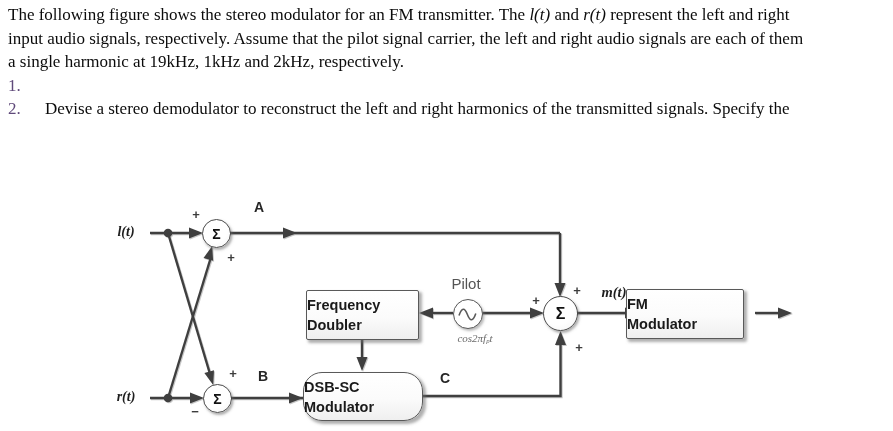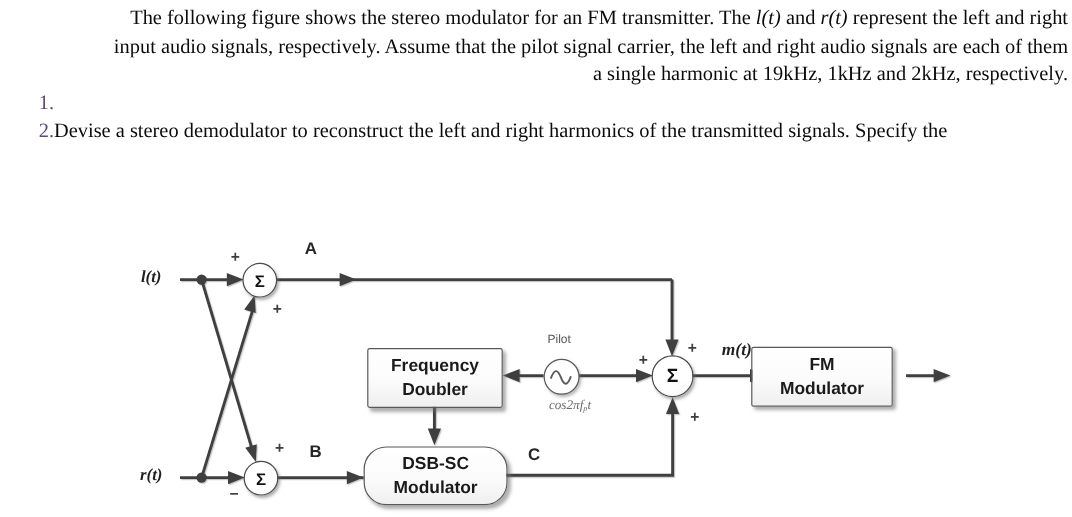--- a/index.html
+++ b/index.html
@@ -2,34 +2,34 @@
 <html><head>
 <meta charset="utf-8">
 <style>
   html,body{margin:0;padding:0;}
   body{
     width:893px;height:431px;position:relative;background:#ffffff;
     font-family:"Liberation Serif",serif;overflow:hidden;
   }
   
   .problem{position:absolute;left:8px;top:3px;width:882px;font-size:17px;
-    line-height:23.5px;color:#0b0b0b;white-space:nowrap;text-align:right;}
+    line-height:23.5px;color:#0b0b0b;white-space:nowrap;}
   .tline{height:23.5px;}
   .mi{font-style:italic;}
   .sub{font-size:0.62em;vertical-align:-0.28em;}
   .list-item{display:flex;}
   .list-item .num{width:37px;flex:0 0 37px;color:#5f497a;}
   
   .diagram{position:absolute;left:0;top:0;width:893px;height:431px;}
   .wires{position:absolute;left:0;top:0;filter:drop-shadow(1px 1.5px 0.6px rgba(0,0,0,0.22));}
   .block{
     position:absolute;background:linear-gradient(180deg,#ffffff 0%,#fbfbfb 55%,#efefef 100%);
     border:1.6px solid #595959;border-radius:2px;
     box-shadow:2.5px 2.5px 3px rgba(110,110,110,0.55);
-    display:flex;flex-direction:column;align-items:center;justify-content:center;
+    display:flex;flex-direction:column;align-items:flex-start;justify-content:center;
     font-family:"Liberation Sans",sans-serif;font-weight:bold;color:#1a1a1a;
     font-size:14.5px;line-height:20px;text-align:center;
   }
   .sum{
     position:absolute;border:1.7px solid #4a4a4a;border-radius:50%;
     background:radial-gradient(circle at 40% 35%,#ffffff 55%,#f2f2f2 100%);
     box-shadow:1.5px 2px 2.5px rgba(110,110,110,0.55);
     display:flex;align-items:center;justify-content:center;
     font-family:"Liberation Sans",sans-serif;font-weight:bold;color:#111;
   }
@@ -41,21 +41,21 @@
     box-shadow:1.5px 2px 2.5px rgba(120,120,120,0.5);
     display:flex;align-items:center;justify-content:center;
   }
   .dlabel{position:absolute;transform:translate(-50%,-50%);
     font-family:"Liberation Sans",sans-serif;font-weight:bold;
     font-size:14px;color:#262626;white-space:nowrap;}
   .iolabel{position:absolute;transform:translate(-50%,-50%);
     font-family:"Liberation Serif",serif;font-weight:bold;font-style:italic;
     font-size:14px;color:#1f1f1f;white-space:nowrap;}
   .pilot-label{position:absolute;transform:translate(-50%,-50%);
-    font-family:"Liberation Sans",sans-serif;font-size:10px;color:#545454;}
+    font-family:"Liberation Sans",sans-serif;font-size:15px;color:#545454;}
   .pilot-formula{position:absolute;transform:translate(-50%,-50%);
     font-family:"Liberation Serif",serif;font-style:italic;font-size:11px;color:#6b6b6b;
     white-space:nowrap;}
   .sign{position:absolute;transform:translate(-50%,-50%);
     font-family:"Liberation Sans",sans-serif;font-weight:bold;font-size:13px;color:#3d3d3d;}
 </style>
 </head>
 <body>
 
 <div class="problem">

